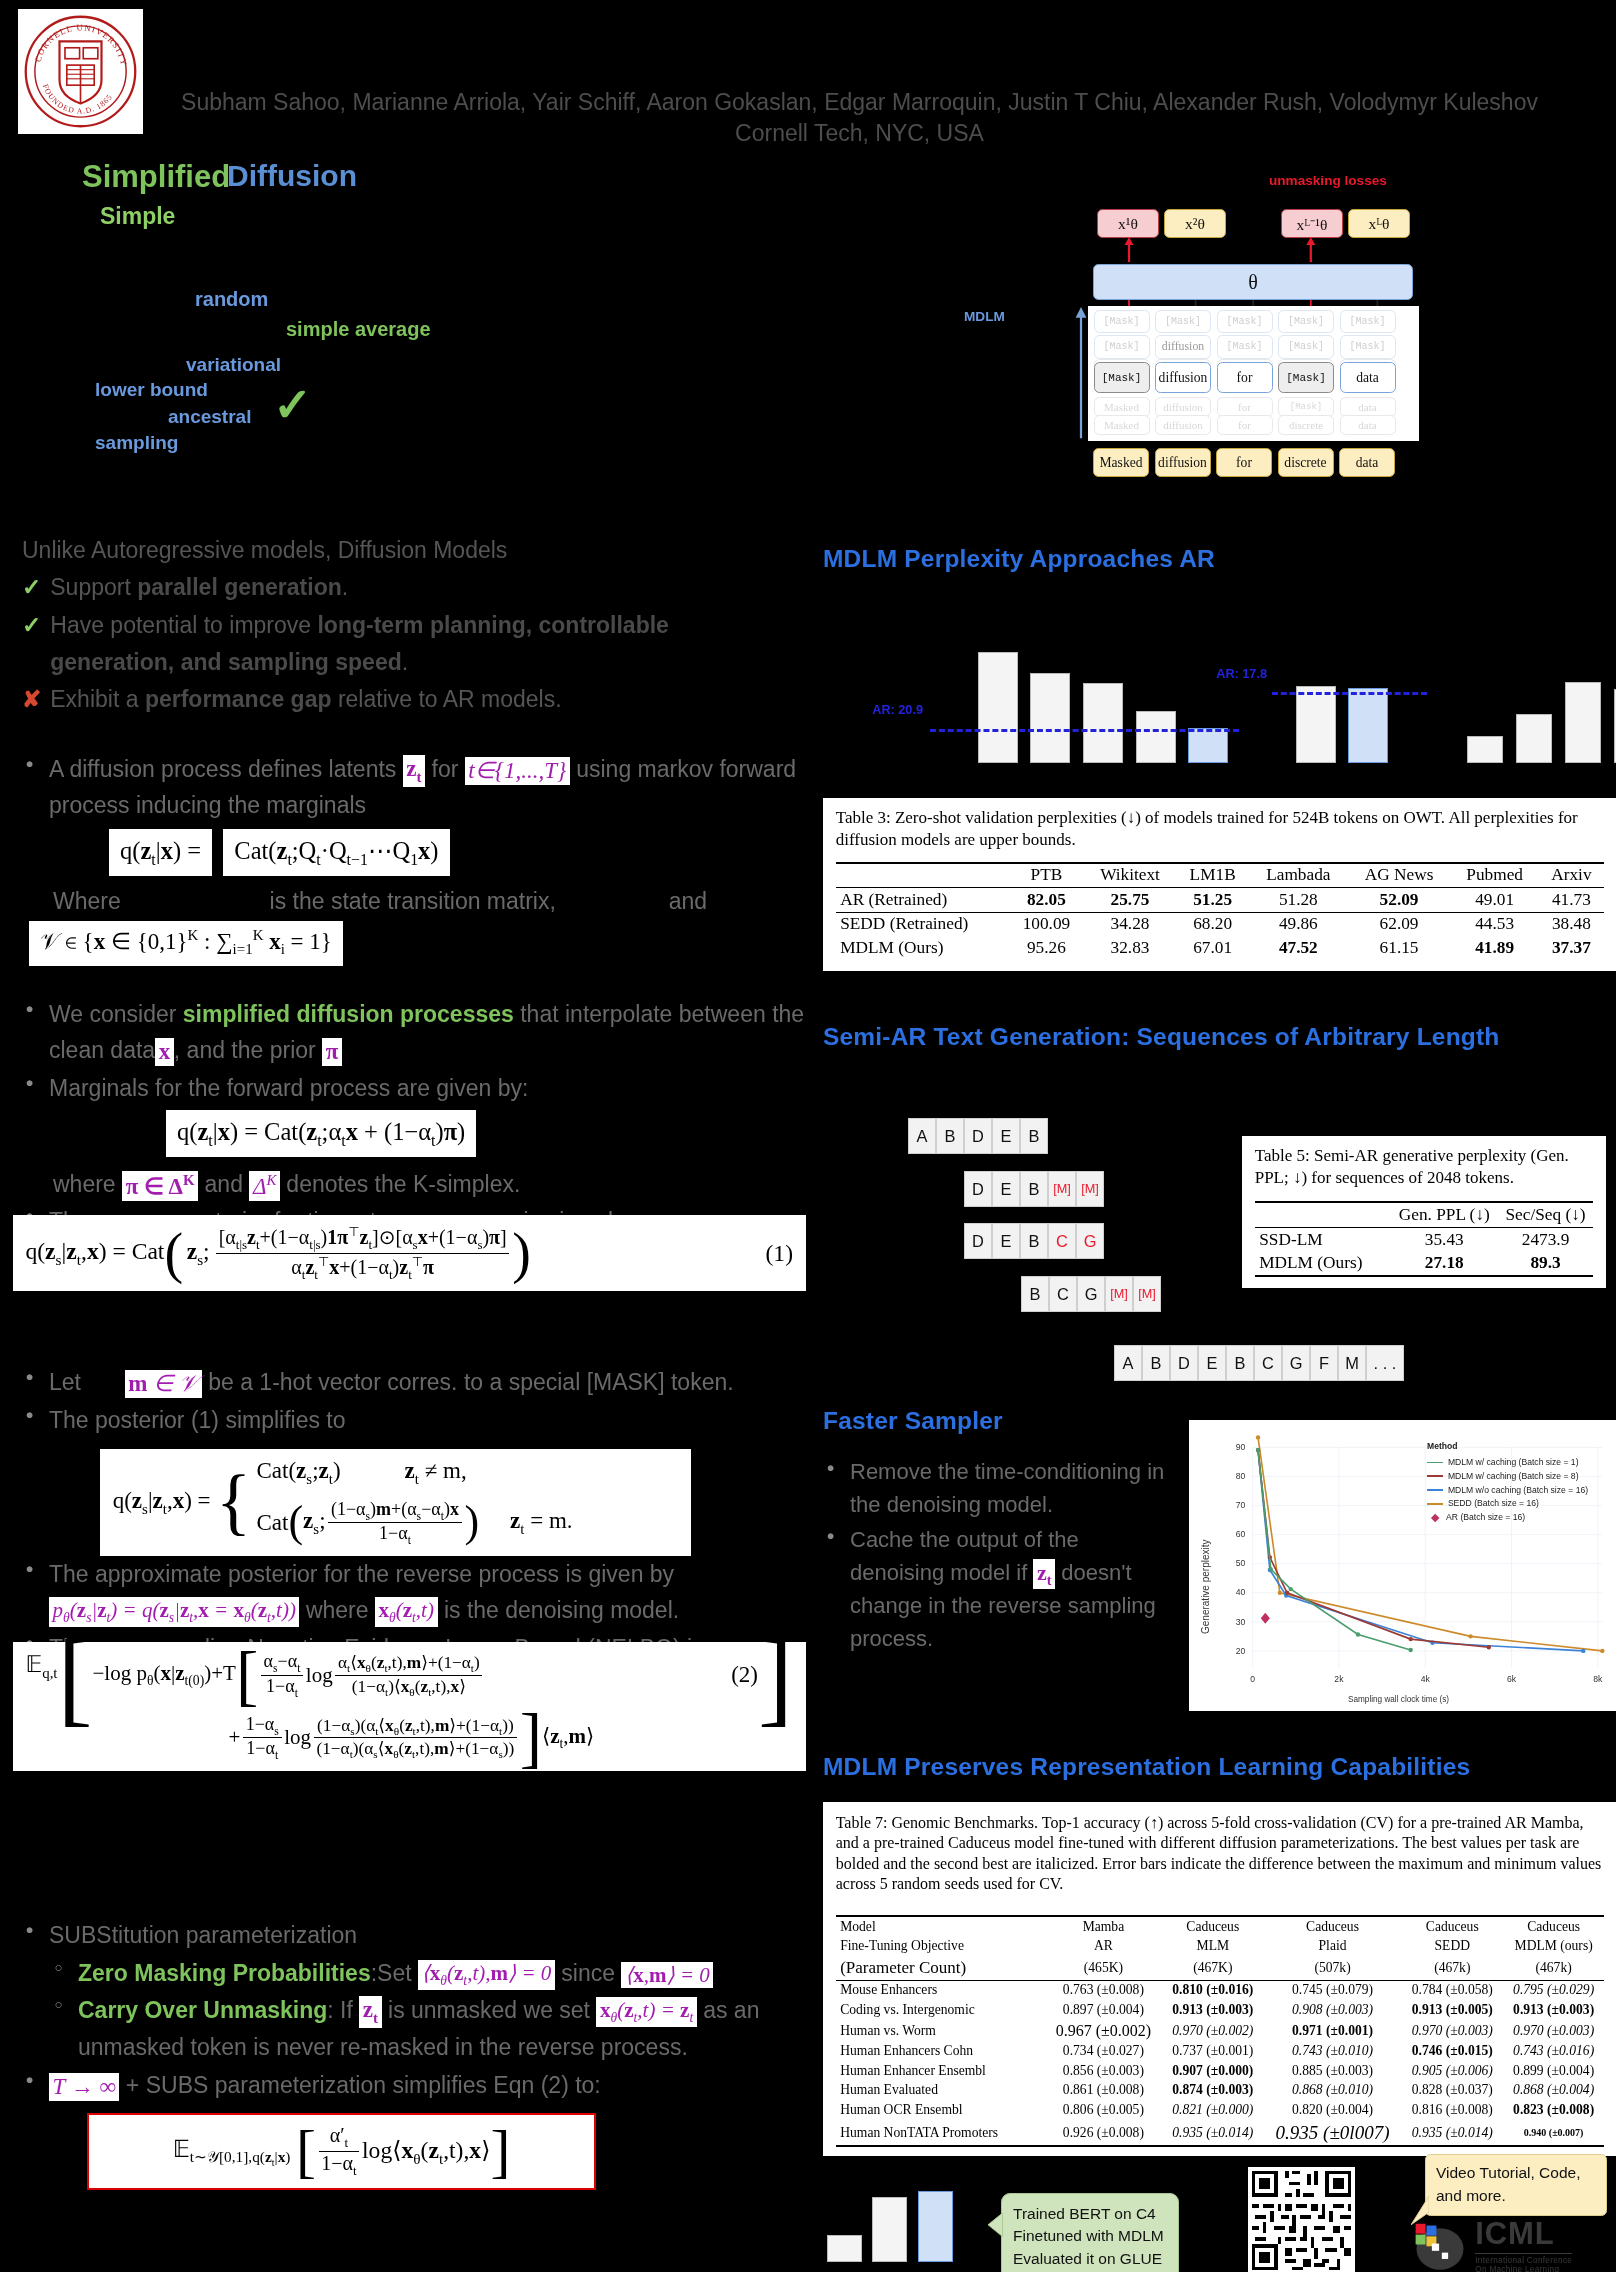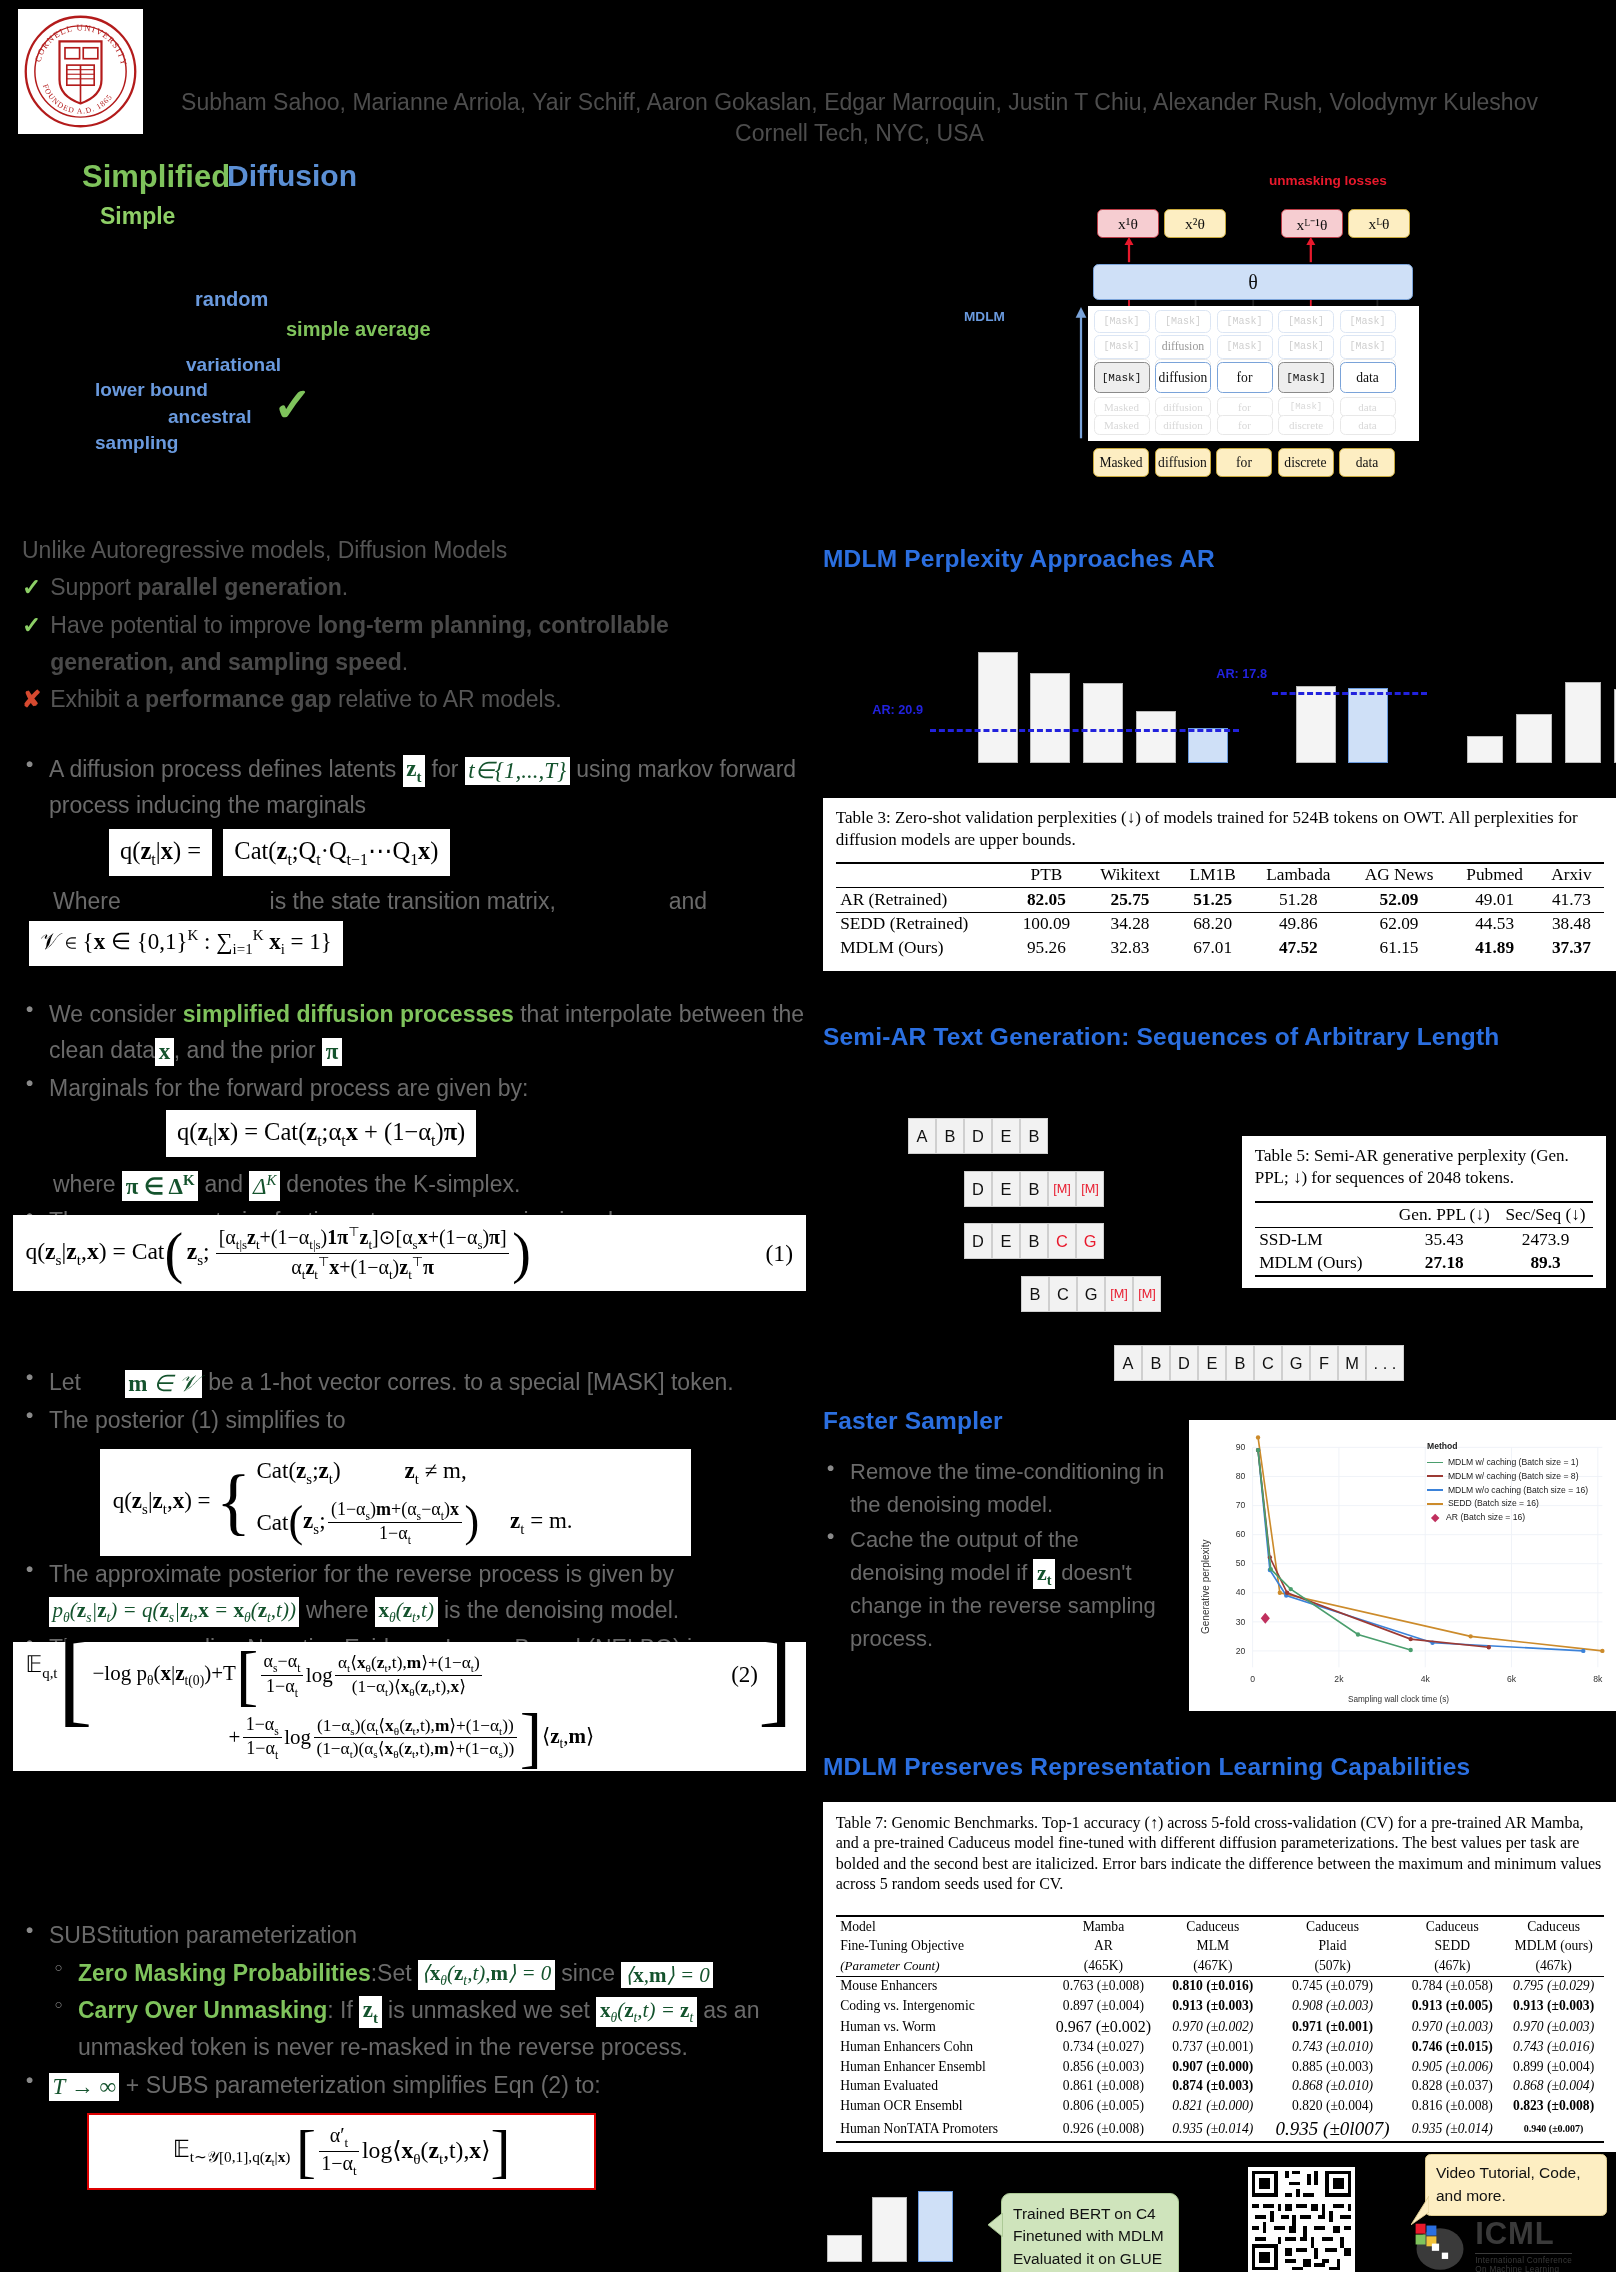--- a/index.html
+++ b/index.html
@@ -54,21 +54,21 @@
   ul.dl ul.sub { list-style: none; margin-top: 1.8px; }
   ul.dl ul.sub > li { position: relative; padding-left: 29px; margin-bottom: 0.9px; }
   ul.dl ul.sub > li::before {
     content: "○"; position: absolute; left: 5.5px; top: 0;
     font-size: 13.6px; color: #8a8a8a; line-height: 1.9;
   }
   .grn { color: #7fc35c; font-weight: bold; }
 
   
   .m {
-    background: #fff; color: #14532d; padding: 0.9px 3.6px;
+    background: #fff; color: #a21caf; padding: 0.9px 3.6px;
     font-family: "Liberation Serif", serif; font-style: italic;
     display: inline-block; line-height: 1.15; vertical-align: middle;
   }
   .m b, .mb { font-weight: bold; font-style: normal; font-family: "Liberation Serif", serif; }
   .eqbox {
     background: #fff; color: #000; display: inline-block;
     padding: 5.5px 11px; font-family: "Liberation Serif", serif;
     font-size: 24.5px; line-height: 1.3;
   }
   .eqwide {
@@ -799,21 +799,21 @@
         </tr>
         <tr>
           <th class="lbl" style="font-size:13.6px;">Fine-Tuning Objective</th>
           <th style="font-size:13.6px;">AR</th>
           <th style="font-size:13.6px;">MLM</th>
           <th style="font-size:13.6px;">Plaid</th>
           <th style="font-size:13.6px;">SEDD</th>
           <th style="font-size:13.6px;">MDLM (ours)</th>
         </tr>
         <tr>
-          <th class="lbl" style="font-size:13px;font-style:italic;">(Parameter Count)</th>
+          <th class="lbl" style="font-size:17px;">(Parameter Count)</th>
           <th style="font-size:13.6px;">(465K)</th>
           <th style="font-size:13.6px;">(467K)</th>
           <th style="font-size:13.6px;">(507k)</th>
           <th style="font-size:13.6px;">(467k)</th>
           <th style="font-size:13.6px;">(467k)</th>
         </tr>
       </thead>
       <tbody id="t7body">
           <tr>
             <td class="lbl rule-s" style="font-size: 13.6px;">Mouse Enhancers</td>

